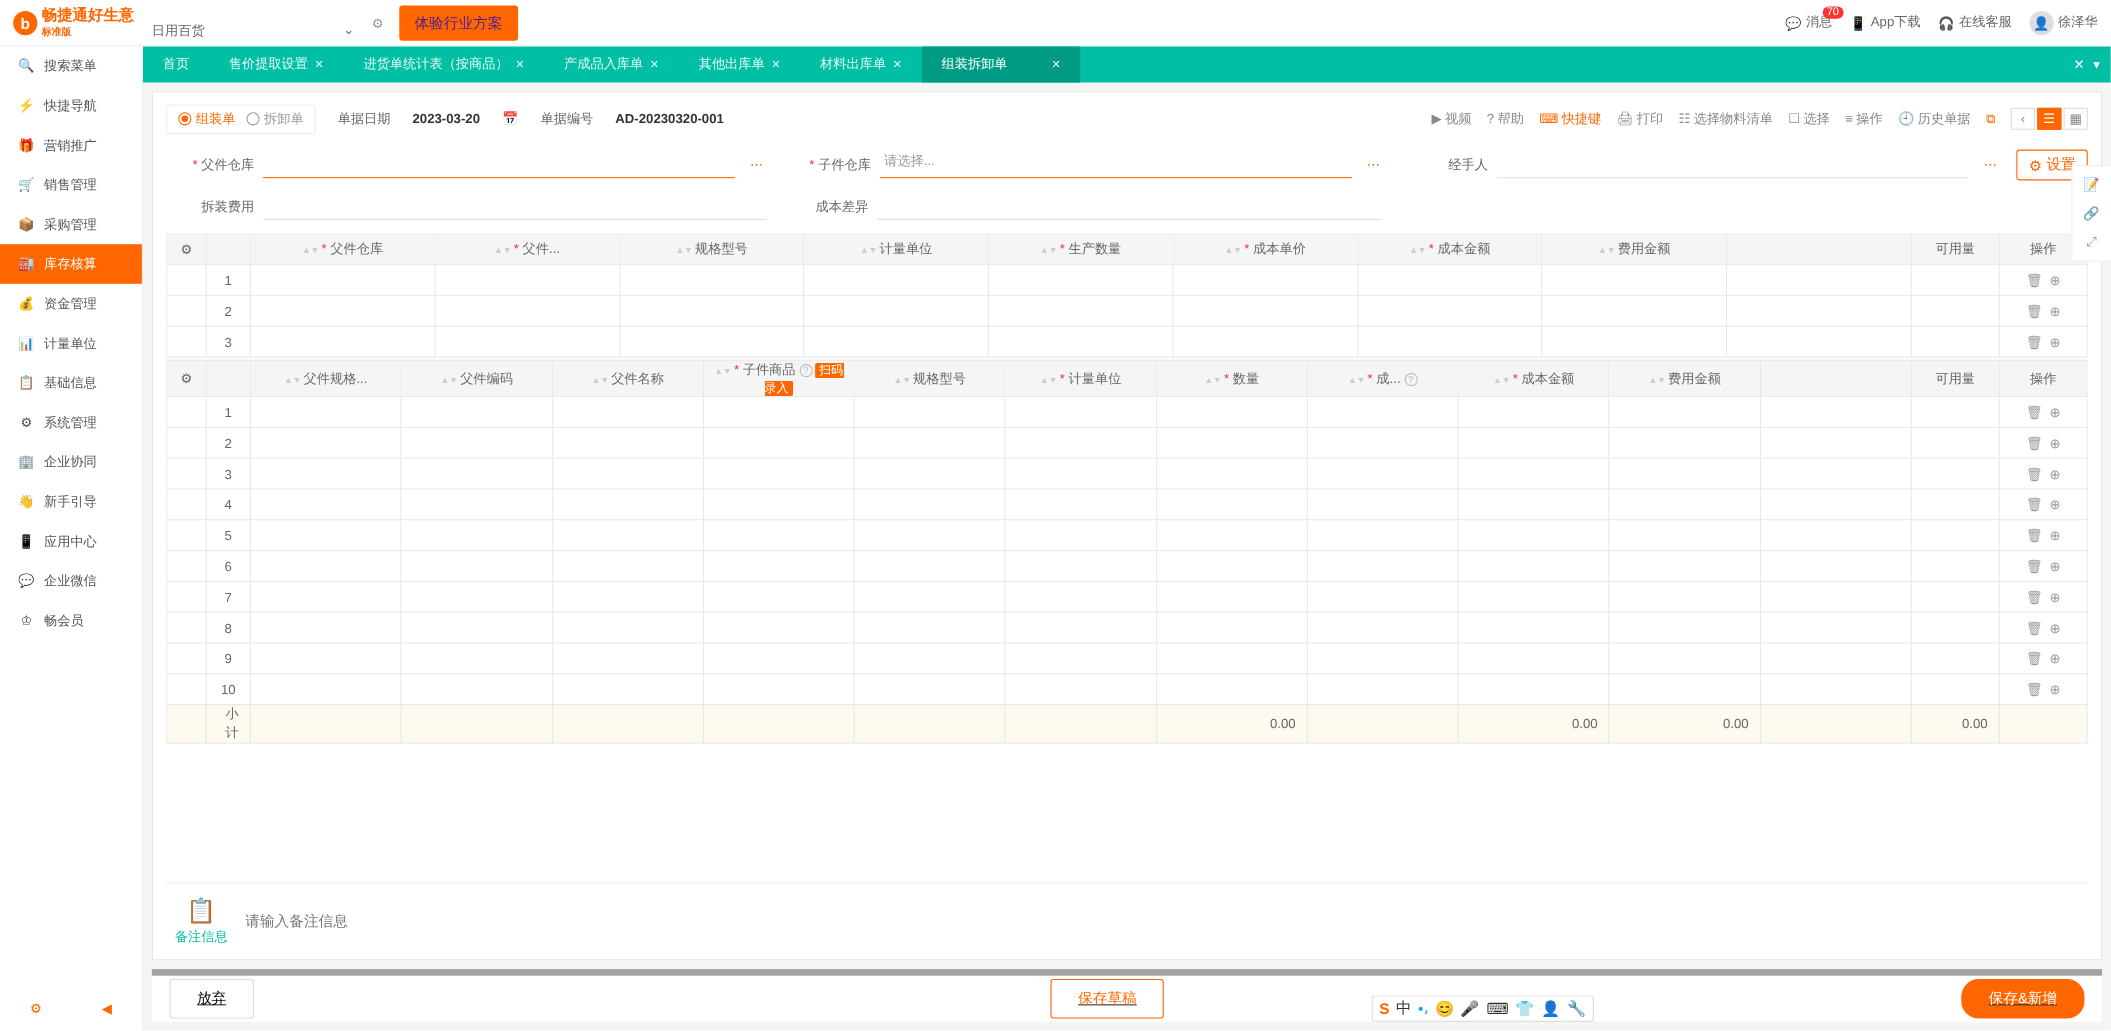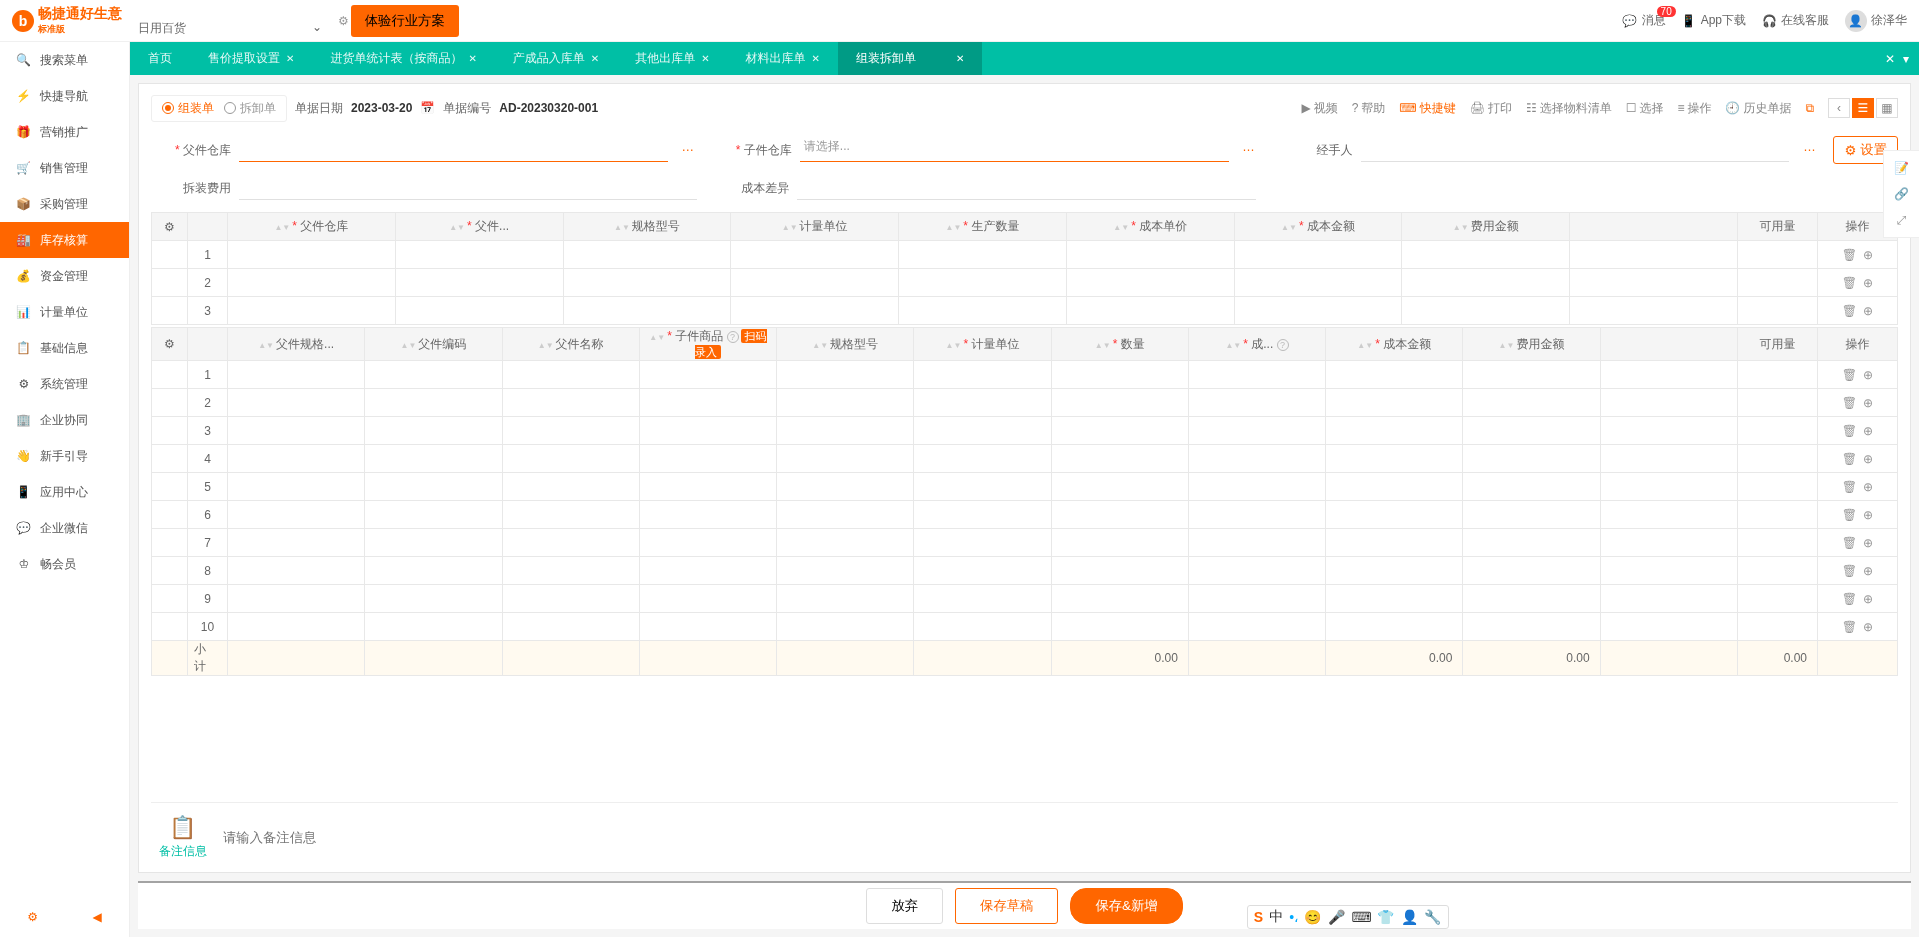--- a/index.html
+++ b/index.html
@@ -4,39 +4,39 @@
 <style>
 * { box-sizing: border-box; margin: 0; padding: 0; font-family: "Microsoft YaHei", sans-serif; }
 body { font-size: 12px; color: #333; background: #fff; overflow: hidden; }
 .app { display: flex; flex-direction: column; height: 937px; width: 1919px; }
 .topbar { height: 42px; display: flex; align-items: center; padding: 0 12px; border-bottom: 1px solid #f0f0f0; }
 .logo { display: flex; align-items: center; gap: 4px; color: #f60; font-weight: bold; font-size: 14px; width: 118px; }
 .logo-icon { width: 22px; height: 22px; border-radius: 50%; background: #f60; display: flex; align-items: center; justify-content: center; color: #fff; font-weight: bold; }
 .logo-sub { font-size: 9px; color: #f60; }
 .category-sel { width: 200px; height: 28px; border: none; color: #666; display: flex; align-items: flex-start; justify-content: space-between; padding: 0 8px; margin-top: 27px; }
 .gear-top { margin-left: 8px; color: #999; }
-.btn-orange { background: #f60; color: #000000; border: none; padding: 7px 14px; border-radius: 3px; margin-left: 2px; cursor: pointer; }
+.btn-orange { background: #f60; color: #4c1d95; border: none; padding: 7px 14px; border-radius: 3px; margin-left: 14px; cursor: pointer; }
 .top-right { margin-left: auto; display: flex; align-items: center; gap: 16px; color: #666; }
 .top-right > div { display: flex; align-items: center; gap: 4px; cursor: pointer; position: relative; }
 .badge { position: absolute; top: -6px; right: -10px; background: #f33; color: #fff; border-radius: 8px; font-size: 10px; padding: 0 4px; }
 .avatar { width: 22px; height: 22px; border-radius: 50%; background: #ddd; display: flex; align-items: center; justify-content: center; }
 .body { flex: 1; display: flex; overflow: hidden; }
 .sidebar { width: 130px; background: #fff; border-right: 1px solid #eee; display: flex; flex-direction: column; }
 .side-item { height: 36px; display: flex; align-items: center; gap: 8px; padding: 0 16px; color: #555; cursor: pointer; }
 .side-item.active { background: #f60; color: #fff; }
 .side-item .ic { width: 16px; height: 16px; display: flex; align-items: center; justify-content: center; }
 .side-foot { margin-top: auto; height: 40px; display: flex; align-items: center; justify-content: space-around; color: #f60; }
 .main { flex: 1; display: flex; flex-direction: column; background: #f5f5f5; overflow: hidden; }
 .tabs { height: 33px; background: #00bfa5; display: flex; align-items: stretch; }
 .tab { padding: 0 18px; color: #fff; display: flex; align-items: center; gap: 6px; cursor: pointer; opacity: 0.9; }
 .tab.active { background: #009b85; opacity: 1; gap: 40px; }
 .tab .close { font-size: 10px; }
 .tab-tail { margin-left: auto; display: flex; align-items: center; gap: 8px; padding: 0 10px; color: #fff; }
 .content { flex: 1; margin: 8px; background: #fff; border: 1px solid #e5e5e5; display: flex; flex-direction: column; overflow: hidden; padding: 8px 12px 0; }
-.toolbar { display: flex; align-items: center; gap: 8px; height: 32px; }
+.toolbar { display: flex; align-items: center; gap: 20px; height: 32px; }
 .rg { display: flex; align-items: center; gap: 10px; border: 1px solid #eee; border-radius: 3px; padding: 4px 10px; }
 .radio { display: flex; align-items: center; gap: 4px; cursor: pointer; color: #999; }
 .radio.sel { color: #f60; }
 .radio .dot { width: 12px; height: 12px; border-radius: 50%; border: 1px solid currentColor; display: inline-block; position: relative; }
 .radio.sel .dot::after { content: ""; position: absolute; inset: 2px; background: #f60; border-radius: 50%; }
 .lbl { color: #666; }
 .date { color: #333; font-weight: bold; }
 .cal-ic, .copy-ic { color: #f60; }
 .toolbar-right { margin-left: auto; display: flex; align-items: center; gap: 14px; color: #888; }
 .toolbar-right .link { display: flex; align-items: center; gap: 3px; cursor: pointer; }
@@ -58,26 +58,26 @@
 th { background: #f5f5f5; font-weight: normal; position: relative; }
 .th-req::before { content: "* "; color: #f33; }
 .col-idx { width: 40px; }
 .col-gear { width: 36px; }
 .col-op { width: 80px; }
 .col-av { width: 80px; }
 .sort-ic { color: #ccc; font-size: 8px; display: inline-flex; flex-direction: column; line-height: 6px; margin-right: 2px; }
 .op-cell { display: flex; gap: 6px; justify-content: center; color: #999; }
 .scan-btn { background: #f60; color: #fff; padding: 1px 4px; border-radius: 2px; font-size: 11px; margin-left: 2px; }
 .subtotal td { background: #fffaf0; text-align: right; padding-right: 10px; }
-.subtotal .lab { text-align: left; }
+.subtotal .lab { text-align: right; }
 .help-ic { display: inline-flex; width: 12px; height: 12px; border-radius: 50%; border: 1px solid #bbb; align-items: center; justify-content: center; font-size: 9px; color: #bbb; }
 .remarks { margin-top: 10px; display: flex; gap: 16px; align-items: center; border-top: 1px solid #eee; padding: 12px 8px; }
 .remark-ic { display: flex; flex-direction: column; align-items: center; color: #00bfa5; gap: 2px; }
 .remark-input { flex: 1; border: none; color: #999; height: 30px; }
-.footer { height: 48px; border-top: 2px solid #a3a3a3; display: flex; align-items: center; justify-content: center; gap: 12px; padding: 0 16px; background: #fff; margin: 0 8px 8px; }
+.footer { height: 48px; border-top: 6px solid #a3a3a3; display: flex; align-items: center; justify-content: space-between; gap: 12px; padding: 0 16px; background: #fff; margin: 0 8px 8px; text-decoration: underline; }
 .btn { padding: 8px 24px; border-radius: 3px; cursor: pointer; border: 1px solid #ddd; background: #fff; }
 .btn-draft { color: #f60; border-color: #f60; }
 .btn-save { background: #f60; color: #fff; border-color: #f60; border-radius: 16px; }
 .ime-bar { position: fixed; bottom: 8px; right: 470px; display: flex; gap: 6px; align-items: center; background: #fff; padding: 2px 6px; border: 1px solid #ddd; border-radius: 3px; }
 .ime-bar span { font-size: 14px; }
 .side-rail { position: fixed; right: 0; top: 150px; width: 36px; background: #fff; border-left: 1px solid #eee; border-top: 1px solid #eee; border-bottom: 1px solid #eee; display: flex; flex-direction: column; gap: 12px; padding: 10px 0; align-items: center; color: #999; }
 </style>
 </head>
 <body>
 

